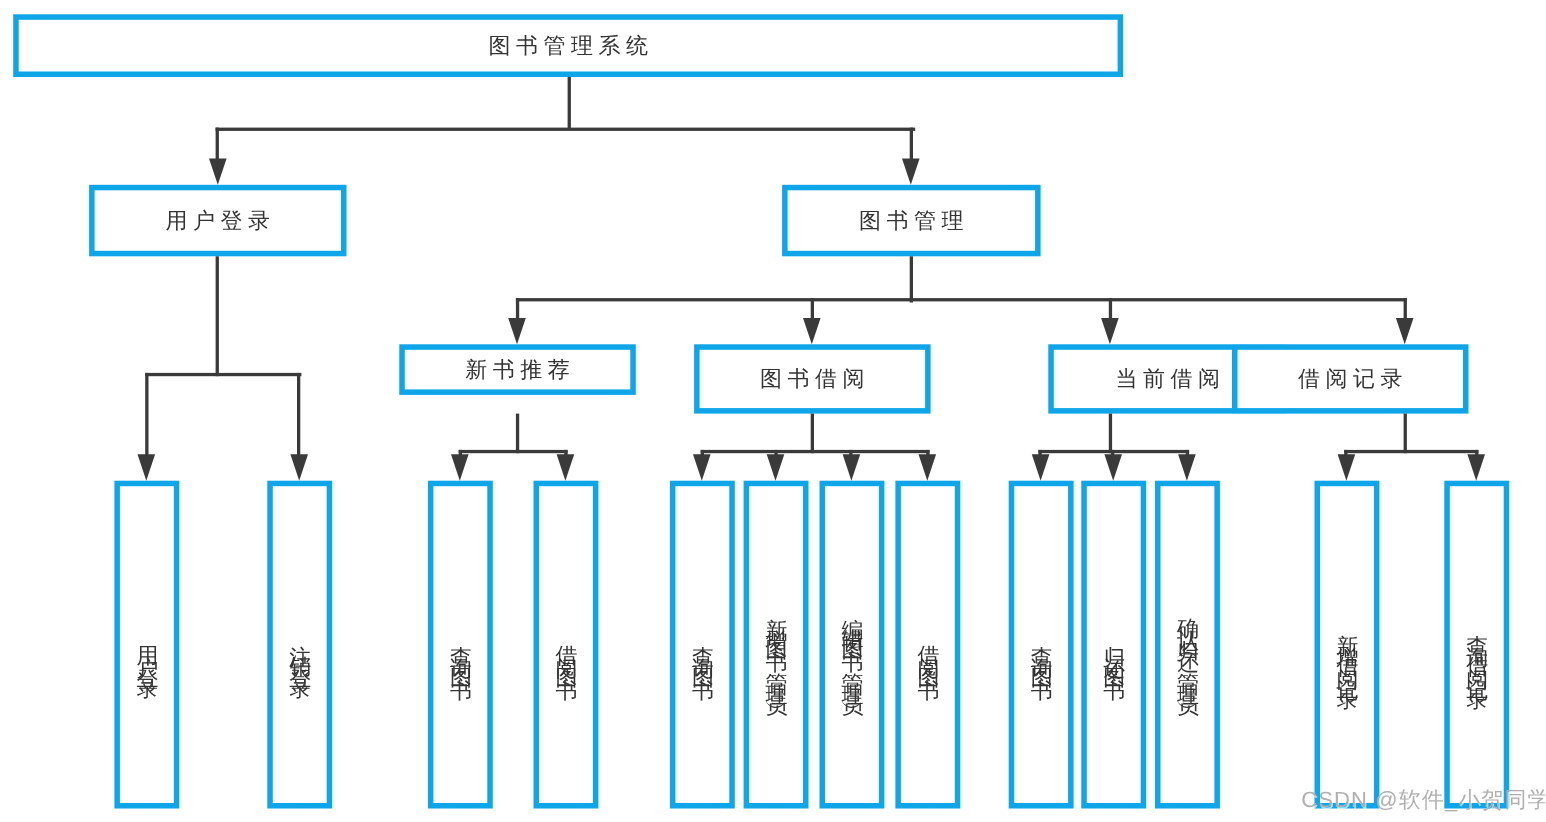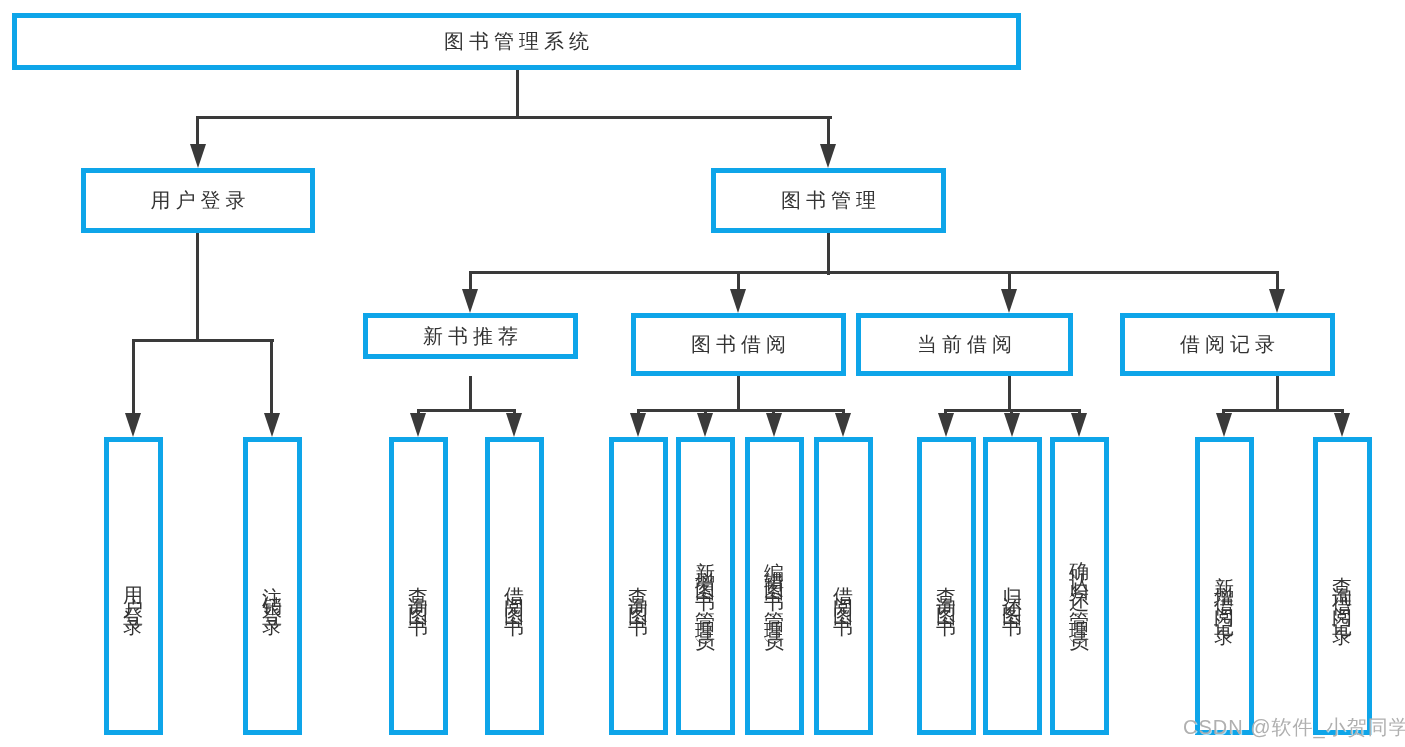--- a/index.html
+++ b/index.html
@@ -69,21 +69,21 @@
   <div class="box" style="left:711px;top:168px;width:235px;height:65px">
     <span class="hlabel">图书管理</span>
   </div>
 
   <div class="box" style="left:363px;top:313px;width:215px;height:46px">
     <span class="hlabel">新书推荐</span>
   </div>
   <div class="box" style="left:631px;top:313px;width:215px;height:63px">
     <span class="hlabel">图书借阅</span>
   </div>
-  <div class="box" style="left:856px;top:313px;width:217px;height:63px">
+  <div class="box" style="left:953px;top:313px;width:217px;height:63px">
     <span class="hlabel">当前借阅</span>
   </div>
   <div class="box" style="left:1120px;top:313px;width:215px;height:63px">
     <span class="hlabel">借阅记录</span>
   </div>
 
   <div class="box vbox" style="left:104px">
     <span class="vlabel">用户登录</span>
   </div>
   <div class="box vbox" style="left:243px">

